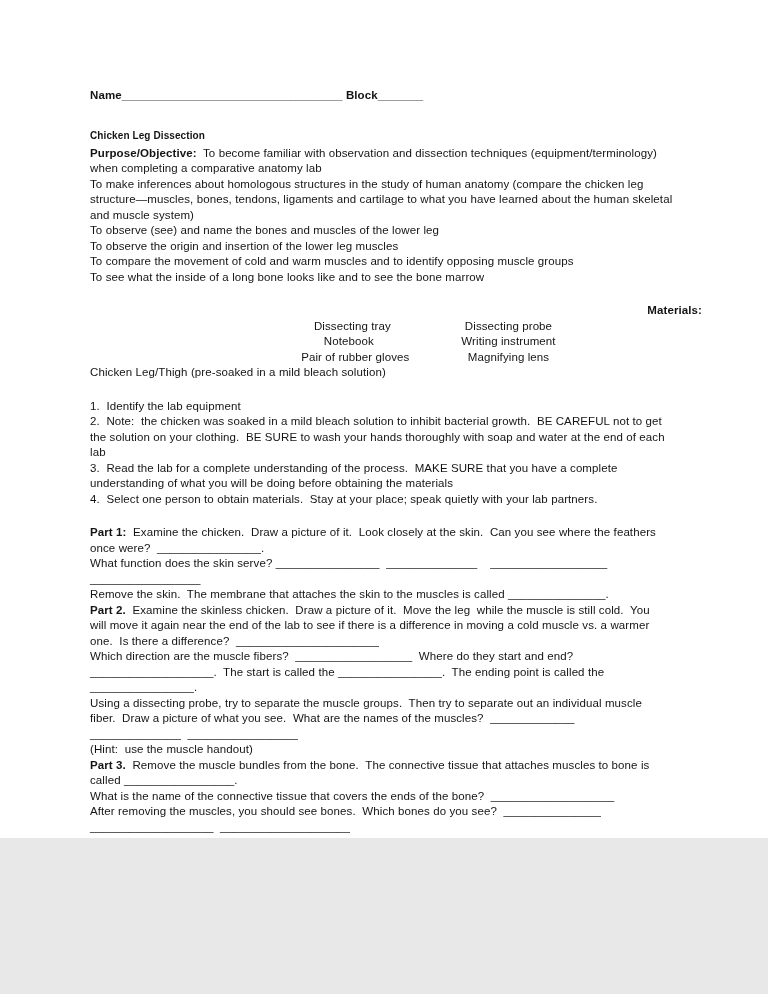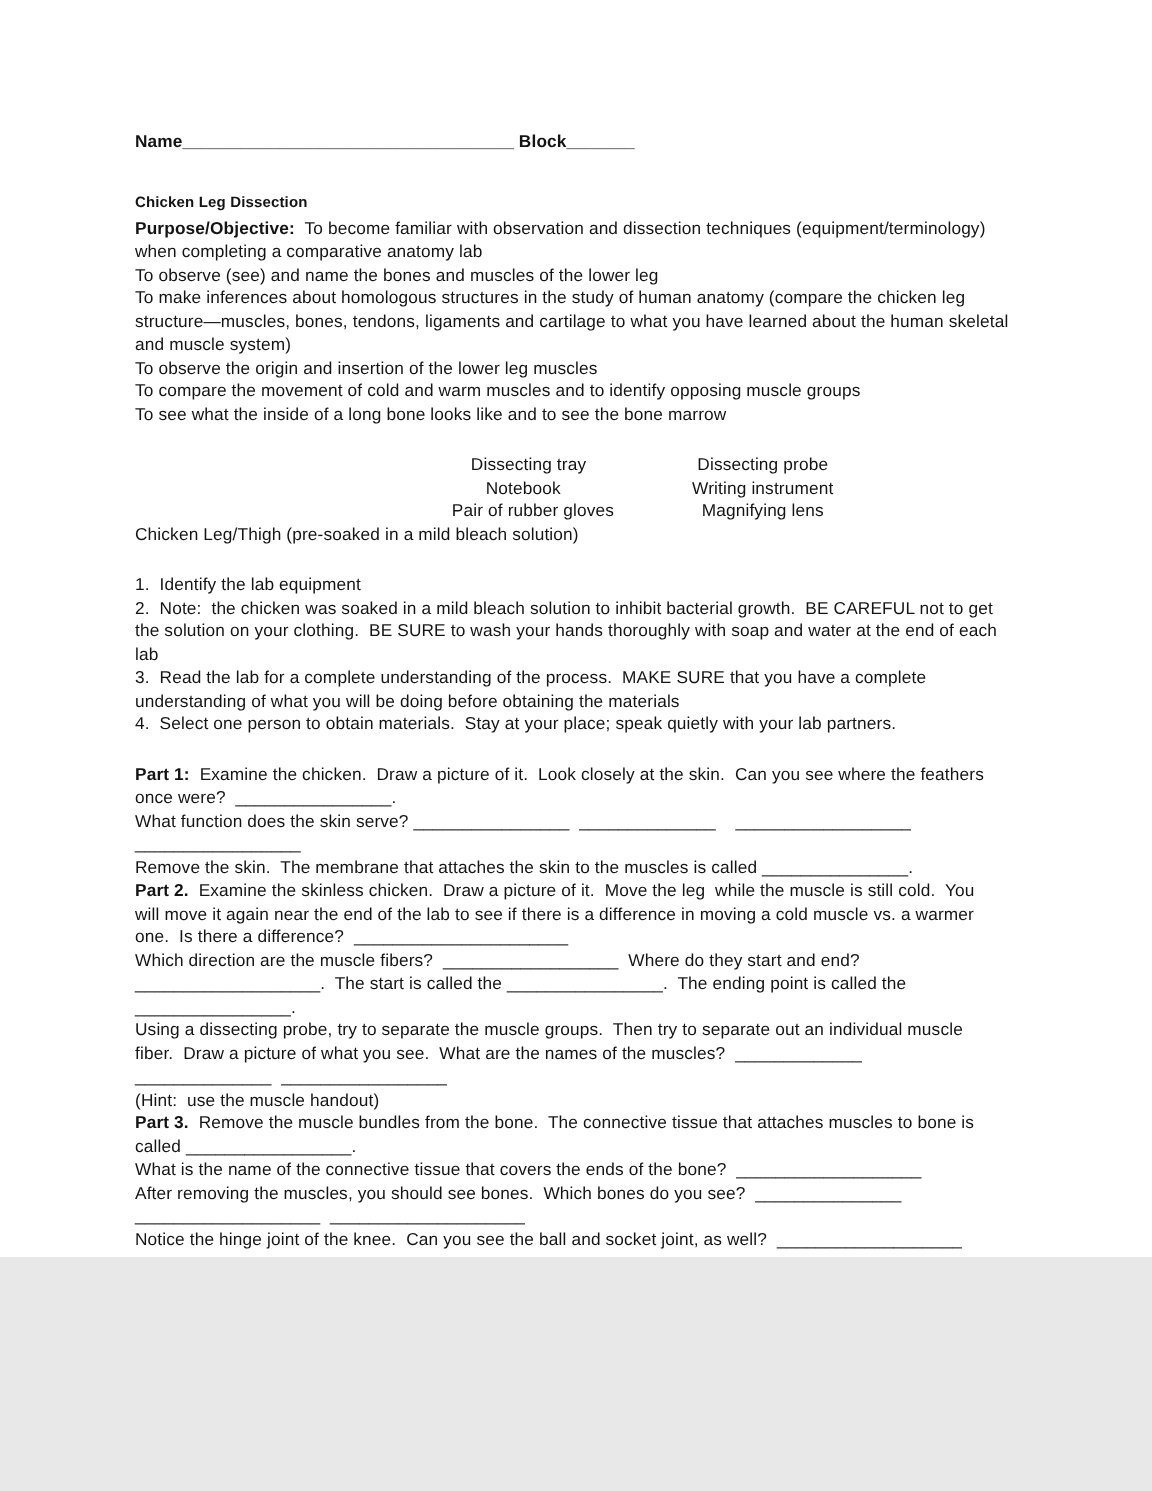--- a/index.html
+++ b/index.html
@@ -35,30 +35,31 @@
 <div class="page">
   <div class="content">
 
     <p class="name-line"><span>Name</span><span>__________________________________</span><span> Block</span><span>_______</span></p>
 
     <div class="doc-title">Chicken Leg Dissection</div>
 
     <p><span class="b">Purpose/Objective:</span><span>  To become familiar with observation and dissection techniques (equipment/terminology)
 when completing a comparative anatomy lab</span></p>
 
-    <p>To observe (see) and name the bones and muscles of the lower leg</p>
     <p>To make inferences about homologous structures in the study of human anatomy (compare the chicken leg
 structure—muscles, bones, tendons, ligaments and cartilage to what you have learned about the human skeletal
 and muscle system)</p>
+    <p>To observe (see) and name the bones and muscles of the lower leg</p>
     <p>To observe the origin and insertion of the lower leg muscles</p>
     <p>To compare the movement of cold and warm muscles and to identify opposing muscle groups</p>
     <p>To see what the inside of a long bone looks like and to see the bone marrow</p>
 
     <div class="gap"></div>
 
+    <div class="b">Materials:</div>
     <div class="mat-row"><span class="mat-c1">Dissecting tray</span><span>Dissecting probe</span></div>
     <div class="mat-row"><span class="mat-c1">Notebook</span><span>Writing instrument</span></div>
     <div class="mat-row"><span class="mat-c1">Pair of rubber gloves</span><span>Magnifying lens</span></div>
     <p>Chicken Leg/Thigh (pre-soaked in a mild bleach solution)</p>
 
     <div class="gap"></div>
 
     <p>1.  Identify the lab equipment</p>
     <p>2.  Note:  the chicken was soaked in a mild bleach solution to inhibit bacterial growth.  BE CAREFUL not to get
 the solution on your clothing.  BE SURE to wash your hands thoroughly with soap and water at the end of each

